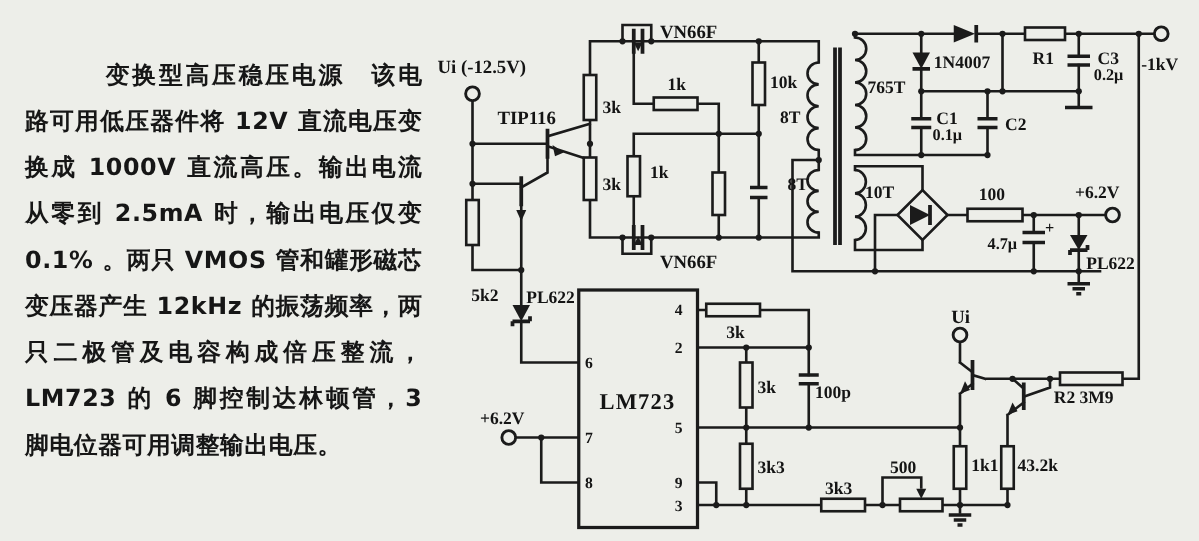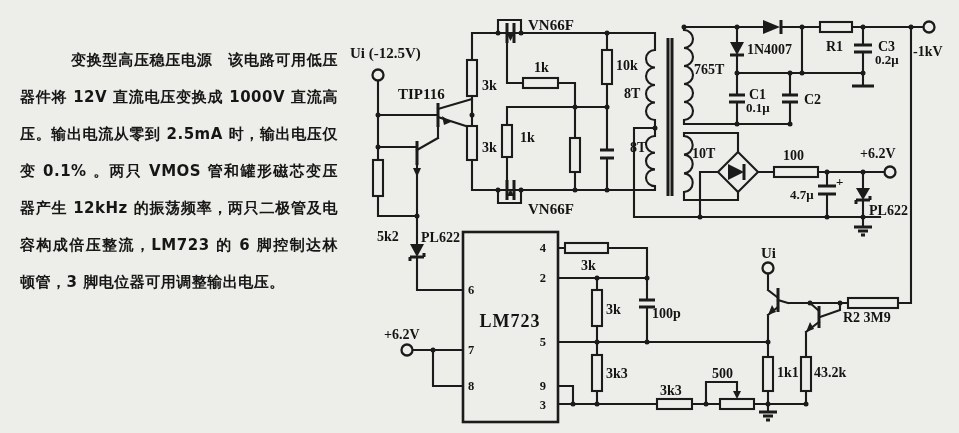--- a/index.html
+++ b/index.html
@@ -8,21 +8,21 @@
     background:#edeee9;
     font-family:"Liberation Serif", serif;
   }
   .page{position:absolute;inset:0;background:#edeee9;}
   .article{
     position:absolute;left:20px;top:42px;width:318px;
     color:#161616;
     font-family:"DejaVu Sans", sans-serif;
   }
   .article p{
-    margin:0;font-size:15px;line-height:37px;font-weight:700;
+    margin:0;font-size:19px;line-height:37px;font-weight:700;
     text-align:justify;text-indent:3.4em;letter-spacing:.5px;
   }
   .article .ttl{font-weight:900;}
   svg{position:absolute;left:339px;top:0;width:620px;height:433px;}
   .wire{stroke:#1b1b1b;stroke-width:2.1;fill:none;stroke-linecap:square;}
   .bar{stroke:#1b1b1b;stroke-width:3;fill:none;stroke-linecap:butt;}
   .plate{stroke:#1b1b1b;stroke-width:2.8;fill:none;stroke-linecap:butt;}
   .coil{stroke:#1b1b1b;stroke-width:2.1;fill:none;}
   .comp{fill:#edeee9;stroke:#1b1b1b;stroke-width:2.1;}
   .icbox{fill:#edeee9;stroke:#1b1b1b;stroke-width:2.6;}

